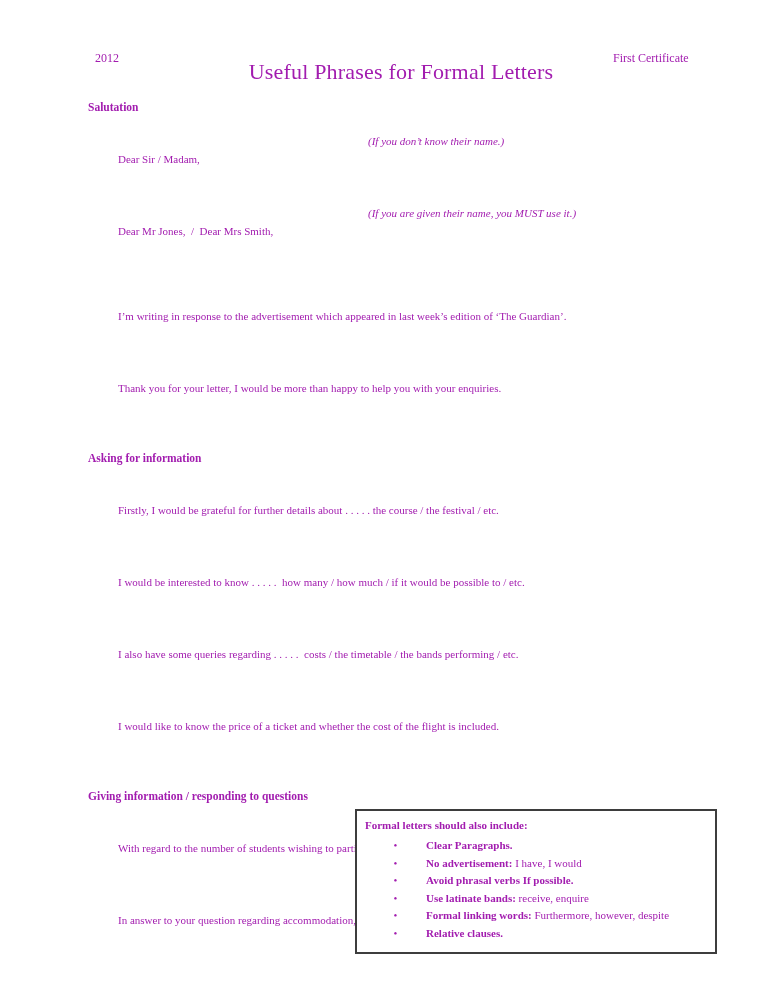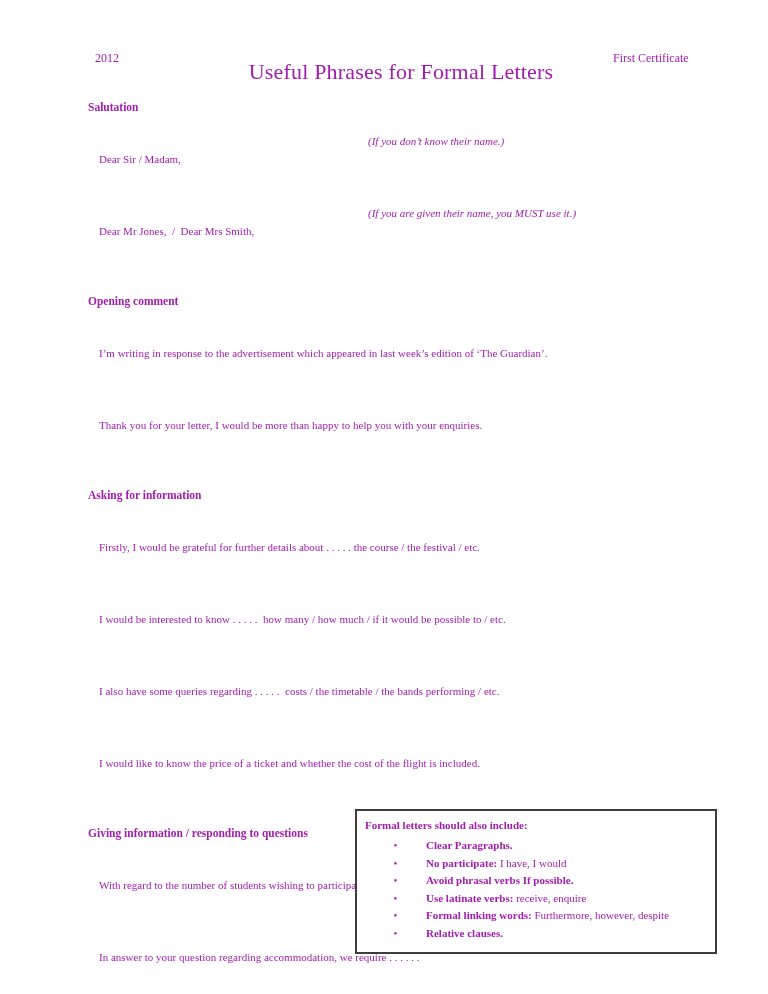--- a/index.html
+++ b/index.html
@@ -23,21 +23,21 @@
   .badge { position: absolute; left: 585px; top: 9px; font-size: 12px; margin-left: 28px; }
   
   .content { position: absolute; left: 72px; top: 82px; width: 660px; }
   .section { margin-bottom: 13px; }
   .sec-heading {
     font-size: 11.5px; font-weight: bold; margin: 16px;
     line-height: 18px;
   }
   .rows { margin-left: 16px; }
   .row { position: relative; line-height: 18px; font-size: 11px; white-space: pre-wrap; }
-  .phrase { white-space: pre-wrap; }
+  .phrase { white-space: pre-wrap; margin-left: 19px; }
   .note {
     position: absolute; left: 280px; top: 0;
     font-style: italic; white-space: pre-wrap;
   }
   
   .info-box {
     position: absolute; left: 355px; top: 809px;
     width: 362px; height: 145px;
     border: 2px solid #3d3d3d;
     box-sizing: border-box;
@@ -73,21 +73,20 @@
   </div>
 
   <div class="row">
     <span class="phrase">Dear Mr Jones,  /  Dear Mrs Smith,</span>
     <span class="note">(If you are given their name, you MUST use it.)</span>
   </div>
 </div>
   </section>
 
   <section class="section">
-    <h2 class="sec-heading">Opening comment</h2>
     <div class="rows">
   <div class="row">
     <span class="phrase">I’m writing in response to the advertisement which appeared in last week’s edition of ‘The Guardian’.</span>
     
   </div>
 
   <div class="row">
     <span class="phrase">Thank you for your letter, I would be more than happy to help you with your enquiries.</span>
     
   </div>
@@ -146,31 +145,31 @@
   <aside class="info-box">
     <div class="box-title">Formal letters should also include:</div>
     <ul class="box-list">
   <li class="bullet">
     <span class="dot">•</span>
     <span class="bullet-text"><b class="bold-part">Clear Paragraphs.</b><span class="rest-part"></span></span>
   </li>
 
   <li class="bullet">
     <span class="dot">•</span>
-    <span class="bullet-text"><b class="bold-part">No participate:</b><span class="rest-part"> I have, I would</span></span>
+    <span class="bullet-text"><b class="bold-part">No advertisement:</b><span class="rest-part"> I have, I would</span></span>
   </li>
 
   <li class="bullet">
     <span class="dot">•</span>
     <span class="bullet-text"><b class="bold-part">Avoid phrasal verbs If possible.</b><span class="rest-part"></span></span>
   </li>
 
   <li class="bullet">
     <span class="dot">•</span>
-    <span class="bullet-text"><b class="bold-part">Use latinate verbs:</b><span class="rest-part"> receive, enquire</span></span>
+    <span class="bullet-text"><b class="bold-part">Use latinate bands:</b><span class="rest-part"> receive, enquire</span></span>
   </li>
 
   <li class="bullet">
     <span class="dot">•</span>
     <span class="bullet-text"><b class="bold-part">Formal linking words:</b><span class="rest-part"> Furthermore, however, despite</span></span>
   </li>
 
   <li class="bullet">
     <span class="dot">•</span>
     <span class="bullet-text"><b class="bold-part">Relative clauses.</b><span class="rest-part"></span></span>

